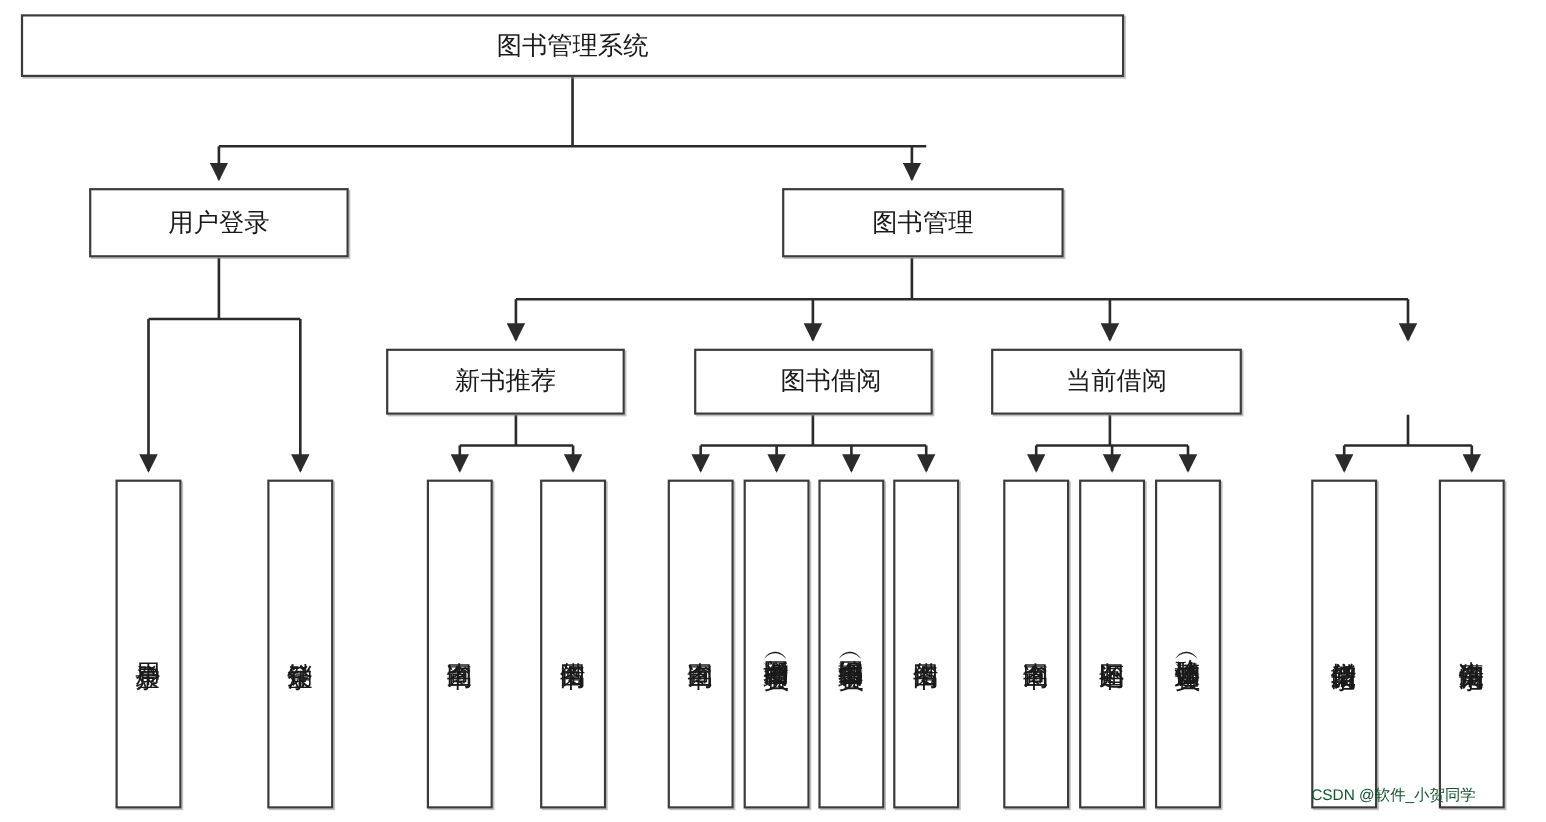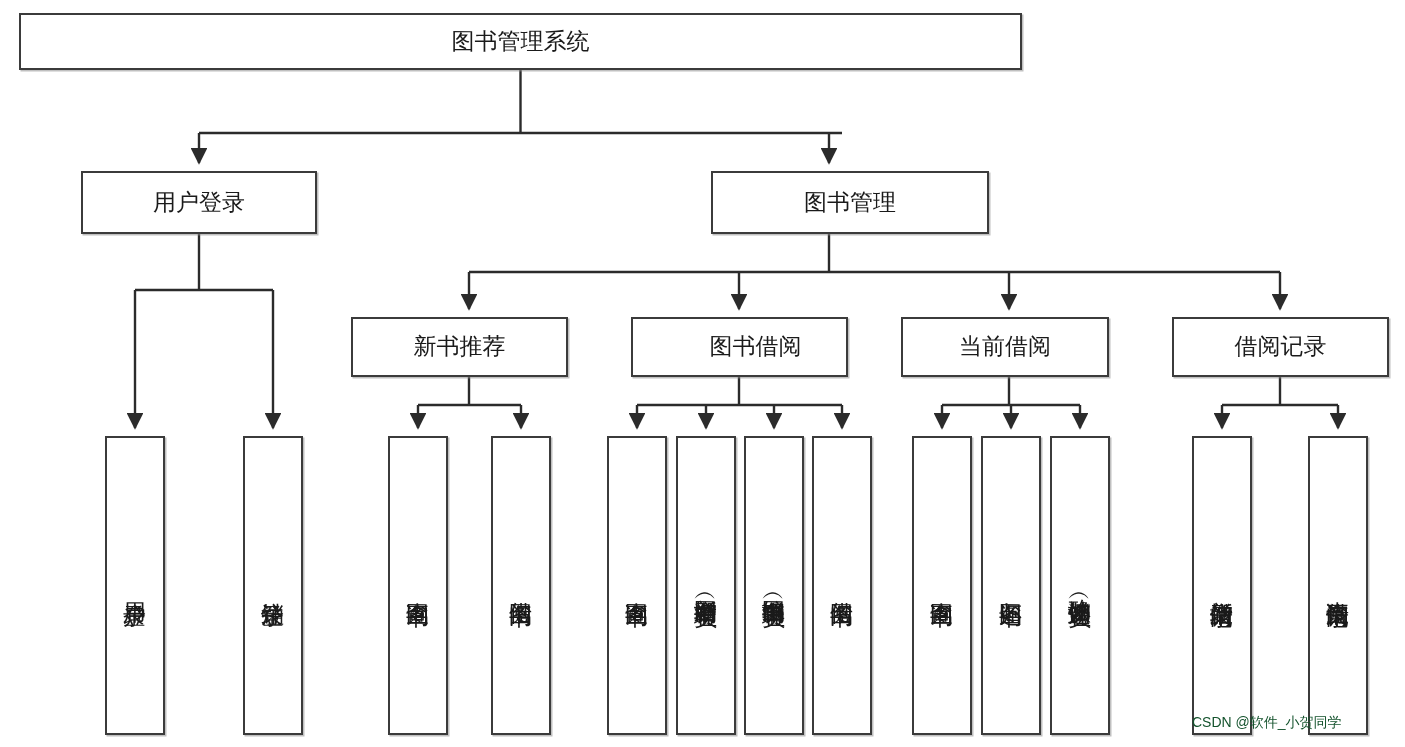--- a/index.html
+++ b/index.html
@@ -115,35 +115,32 @@
     </g>
   </svg>
 
   <div class="node horizontal" style="left:19px; top:13px; width:1003px; height:57px;">
     <span class="label">图书管理系统</span>
   </div>
 
   <div class="node horizontal" style="left:81px; top:171px; width:236px; height:63px;">
     <span class="label">用户登录</span>
   </div>
-  <div class="node horizontal" style="left:711px; top:171px; width:278px; height:63px;">
+  <div class="node horizontal" style="left:711px; top:171px; width:256px; height:63px;">
     <span class="label">图书管理</span>
   </div>
 
   <div class="node horizontal" style="left:351px; top:317px; width:217px; height:60px;">
     <span class="label">新书推荐</span>
   </div>
   <div class="node horizontal" style="left:631px; top:317px; width:217px; height:60px;padding-left:32px;">
     <span class="label">图书借阅</span>
   </div>
-  <div class="node horizontal" style="left:901px; top:317px; width:208px; height:60px;">
+  <div class="node horizontal" style="left:901px; top:317px; width:228px; height:60px;">
     <span class="label">当前借阅</span>
-  </div>
-  <div class="node horizontal" style="left:1172px; top:317px; width:217px; height:60px;">
-    <span class="label">借阅记录</span>
   </div>
 
   <div class="node vertical" style="left:105px; top:436px; width:60px; height:299px;">
     <span class="label">用户登录</span>
   </div>
   <div class="node vertical" style="left:243px; top:436px; width:60px; height:299px;">
     <span class="label">注销登录</span>
   </div>
 
   <div class="node vertical" style="left:388px; top:436px; width:60px; height:299px;">

